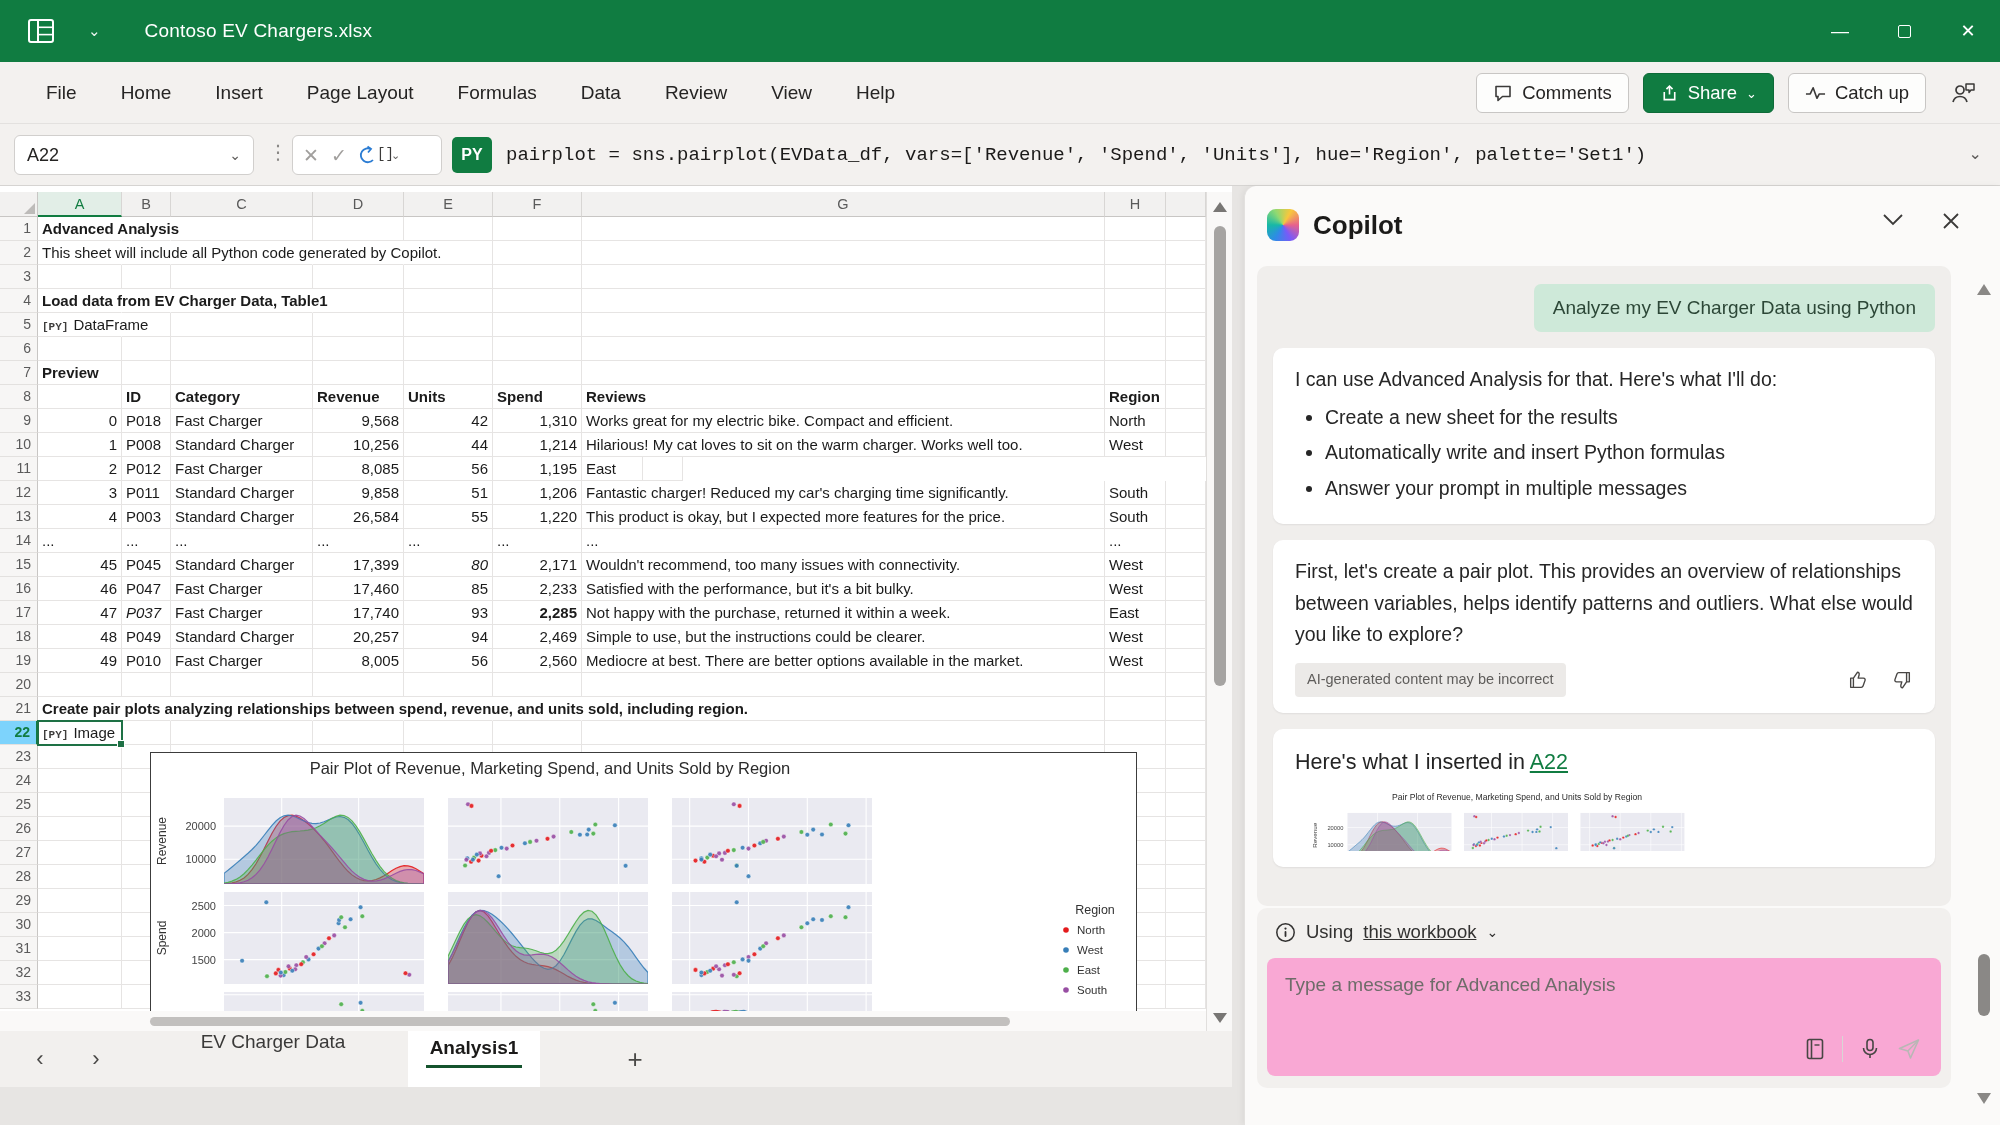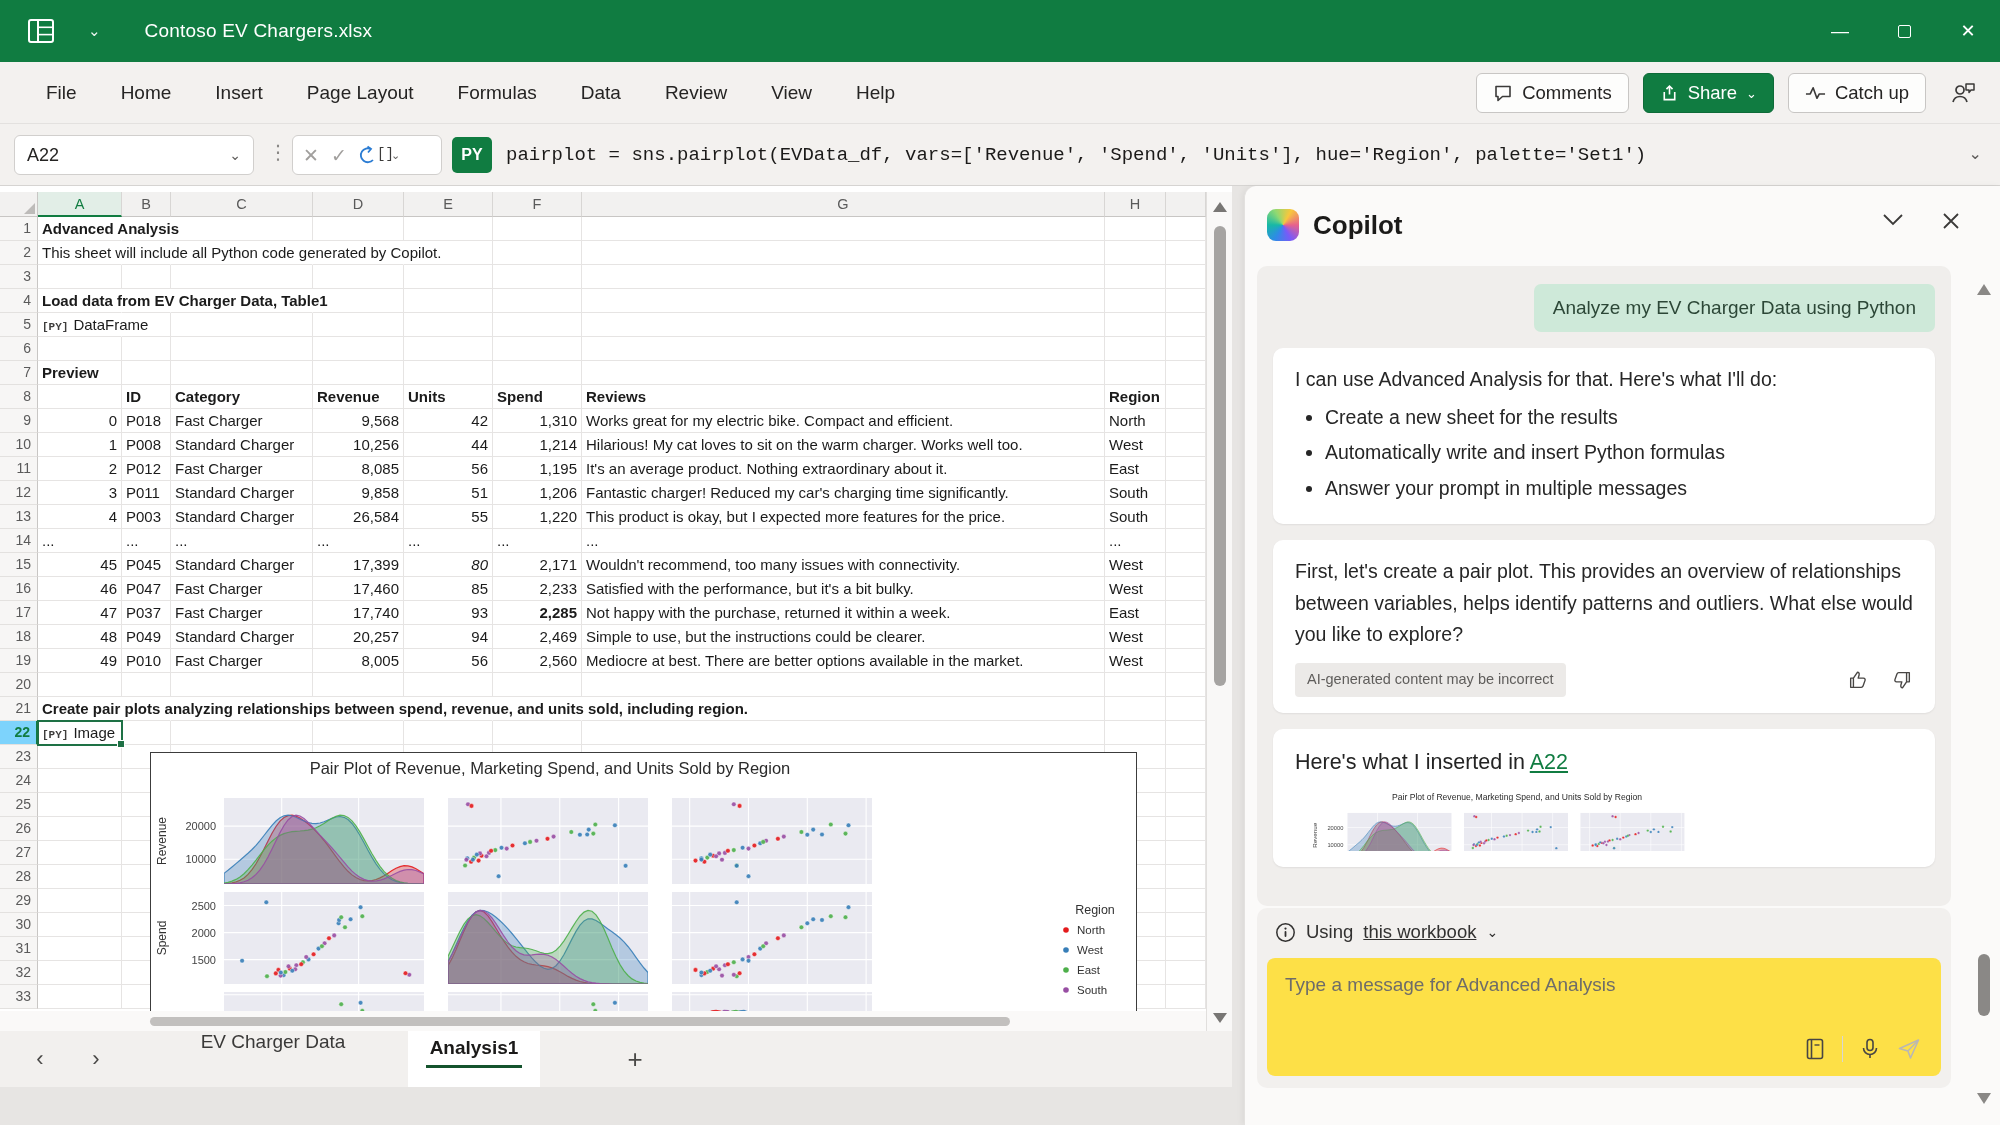--- a/index.html
+++ b/index.html
@@ -116,21 +116,21 @@
   .thumbs{margin-left:auto;display:flex;gap:22px;align-items:center;}
   .card3 h3{margin:0;font-size:21.5px;font-weight:normal;color:#242424;}
   .cell-link{color:#107C41;text-decoration:underline;font-weight:normal;}
   .mini-wrap{margin-top:10px;margin-left:14px;height:62px;overflow:hidden;position:relative;}
   .mini-scale{transform:scale(0.52);transform-origin:0 0;width:987px;}
   .cop-footer{position:absolute;left:12px;top:722px;width:694px;height:180px;background:#F2F0EE;
     border-radius:10px;}
   .using-row{height:48px;display:flex;align-items:center;gap:10px;padding:0 18px;
     font-size:18.5px;color:#323130;}
   .using-link{text-decoration:underline;color:#323130;}
-  .inputbox{position:absolute;left:10px;top:50px;width:674px;height:118px;background:#fde047;border-radius:8px;}
+  .inputbox{position:absolute;left:10px;top:50px;width:674px;height:118px;background:#f9a8d4;border-radius:8px;}
   .inputbox textarea{position:absolute;left:0;top:0;width:100%;height:70px;border:none;outline:none;
     resize:none;background:transparent;font-family:"Liberation Sans",sans-serif;font-size:19px;
     color:#323130;padding:16px 18px;}
   .inputbox textarea::placeholder{color:#6E6C69;}
   .input-icons{position:absolute;right:20px;bottom:14px;display:flex;align-items:center;gap:16px;}
   .idiv{width:1px;height:26px;background:#D8D6D4;}
   .cop-scroll{position:absolute;right:8px;top:90px;width:16px;height:830px;}
   .cs-thumb{position:absolute;left:2px;top:678px;width:12px;height:62px;background:#8A8886;border-radius:6px;}
   .cs-up{position:absolute;left:1px;top:8px;width:0;height:0;border-left:7px solid transparent;
     border-right:7px solid transparent;border-bottom:11px solid #8A8886;}
@@ -359,21 +359,20 @@
           <div class="cell" style="width: 40px;"></div>
         </div>
         <div class="grow">
           <div class="gut">11</div>
           <div class="cell r" style="width: 84px;">2</div>
           <div class="cell" style="width: 49px;">P012</div>
           <div class="cell" style="width: 142px;">Fast Charger</div>
           <div class="cell r" style="width: 91px;">8,085</div>
           <div class="cell r" style="width: 89px;">56</div>
           <div class="cell r" style="width: 89px;">1,195</div>
-          <div class="cell" style="width: 523px;">It's an average product. Nothing extraordinary about it.</div>
           <div class="cell" style="width: 61px;">East</div>
           <div class="cell" style="width: 40px;"></div>
         </div>
         <div class="grow">
           <div class="gut">12</div>
           <div class="cell r" style="width: 84px;">3</div>
           <div class="cell" style="width: 49px;">P011</div>
           <div class="cell" style="width: 142px;">Standard Charger</div>
           <div class="cell r" style="width: 91px;">9,858</div>
           <div class="cell r" style="width: 89px;">51</div>
@@ -426,21 +425,21 @@
           <div class="cell r" style="width: 91px;">17,460</div>
           <div class="cell r" style="width: 89px;">85</div>
           <div class="cell r" style="width: 89px;">2,233</div>
           <div class="cell" style="width: 523px;">Satisfied with the performance, but it's a bit bulky.</div>
           <div class="cell" style="width: 61px;">West</div>
           <div class="cell" style="width: 40px;"></div>
         </div>
         <div class="grow">
           <div class="gut">17</div>
           <div class="cell r" style="width: 84px;">47</div>
-          <div class="cell" style="width: 49px;">P037</div>
+          <div class="cell" style="width: 49px; font-style: italic;">P037</div>
           <div class="cell" style="width: 142px;">Fast Charger</div>
           <div class="cell r" style="width: 91px;">17,740</div>
           <div class="cell r" style="width: 89px;">93</div>
           <div class="cell r" style="width: 89px; font-weight: bold;">2,285</div>
           <div class="cell" style="width: 523px;">Not happy with the purchase, returned it within a week.</div>
           <div class="cell" style="width: 61px;">East</div>
           <div class="cell" style="width: 40px;"></div>
         </div>
         <div class="grow">
           <div class="gut">18</div>

